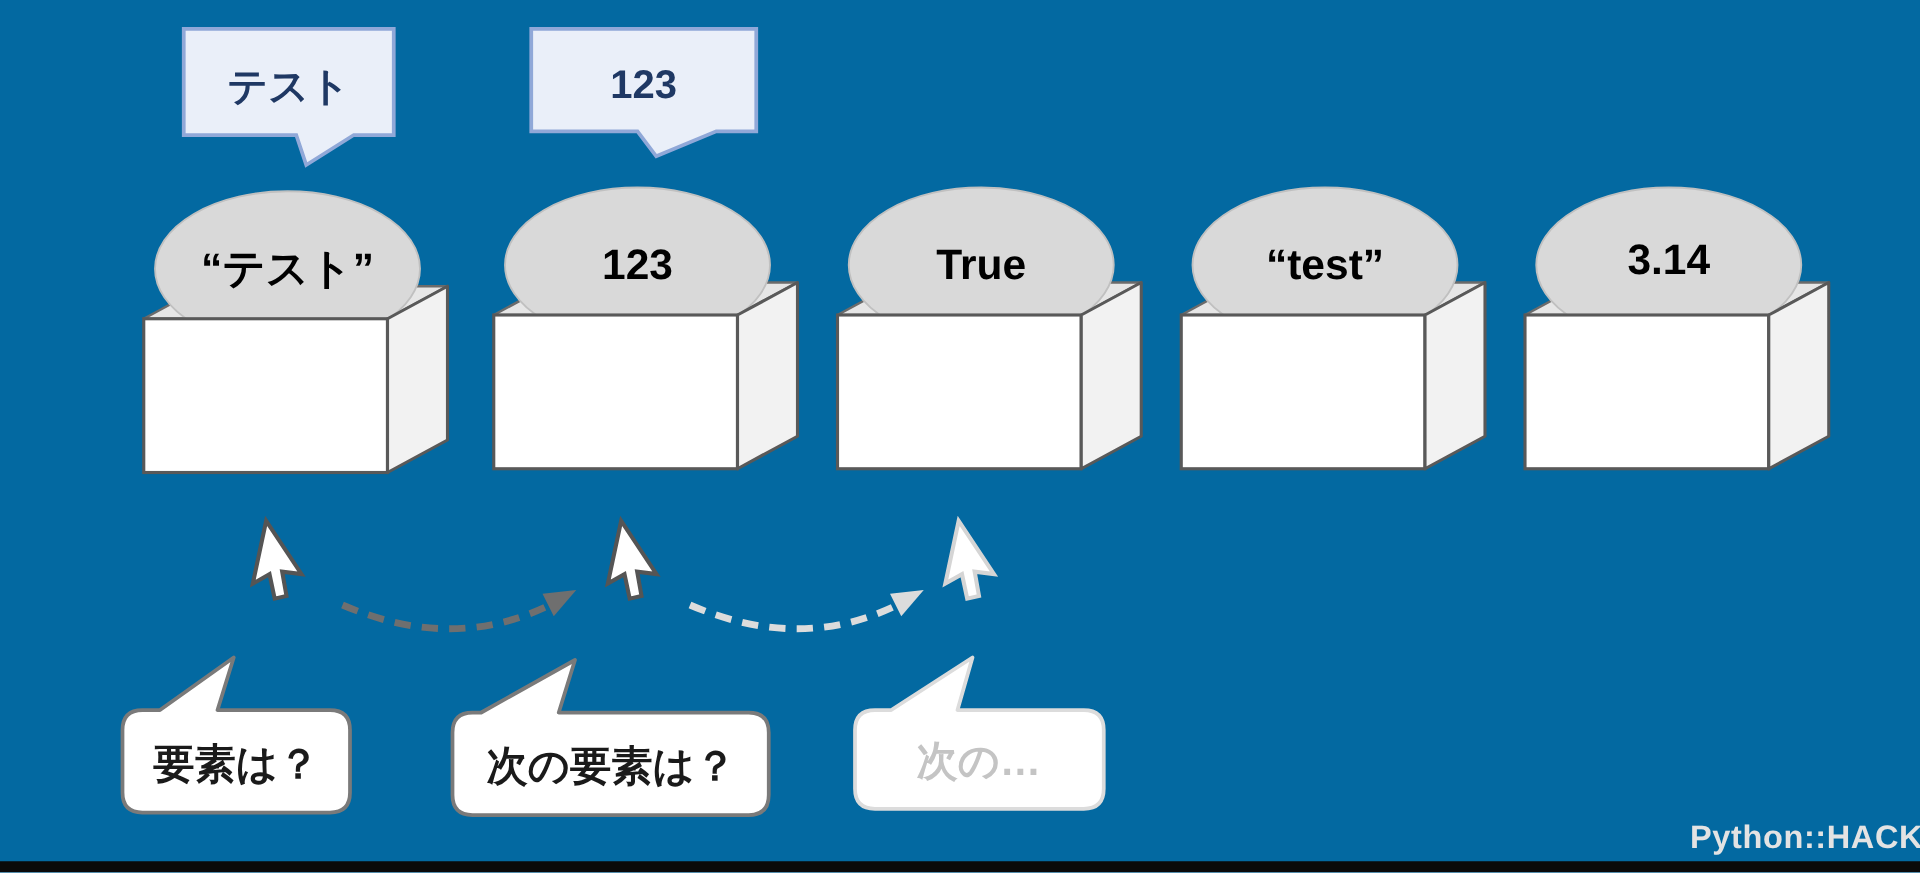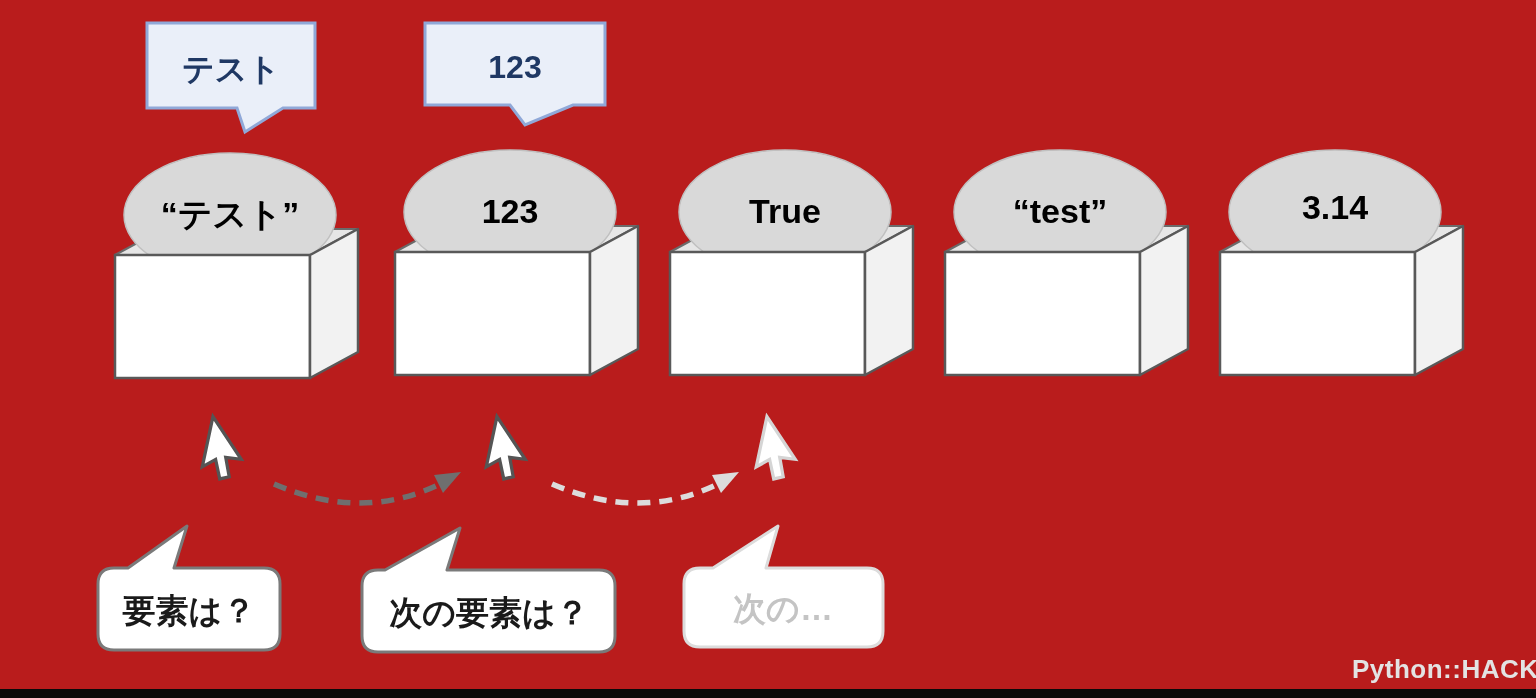--- a/index.html
+++ b/index.html
@@ -3,21 +3,21 @@
 <meta charset="utf-8">
 <style>
   html,body{margin:0;padding:0;}
   body{
     font-family:"Liberation Sans","DejaVu Sans",sans-serif;
     background:#ffffff;
   }
   .stage{
     position:relative;
     width:1536px;height:698px;
-    background:#b91c1c;
+    background:#0369a1;
     overflow:hidden;
   }
   .abs{position:absolute;}
 
   
   .callout-shape{fill:#eaeff9;stroke:#90a8d8;stroke-width:3;stroke-linejoin:miter;}
   .callout-text{
     fill:#1f3864;font-size:32px;font-weight:bold;
     text-anchor:middle;
     font-family:"Liberation Sans","DejaVu Sans",sans-serif;

